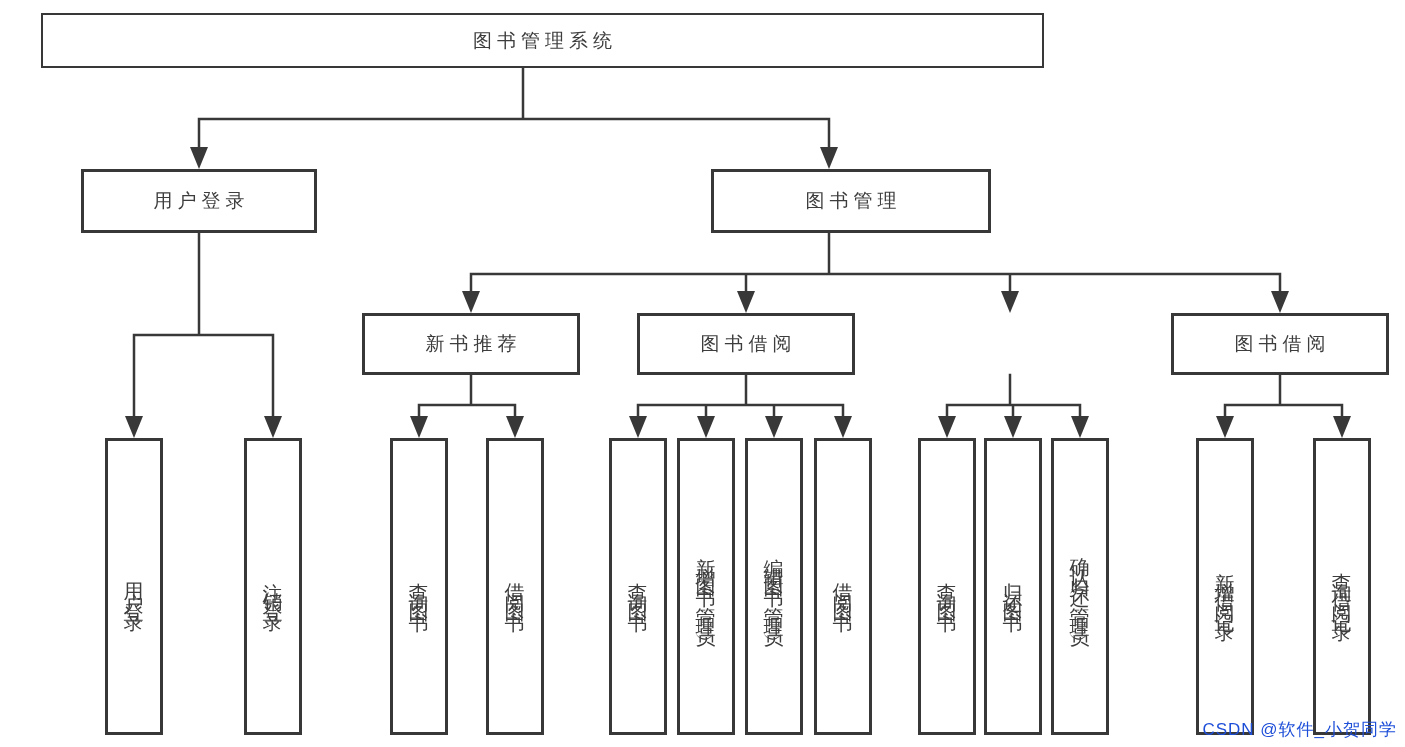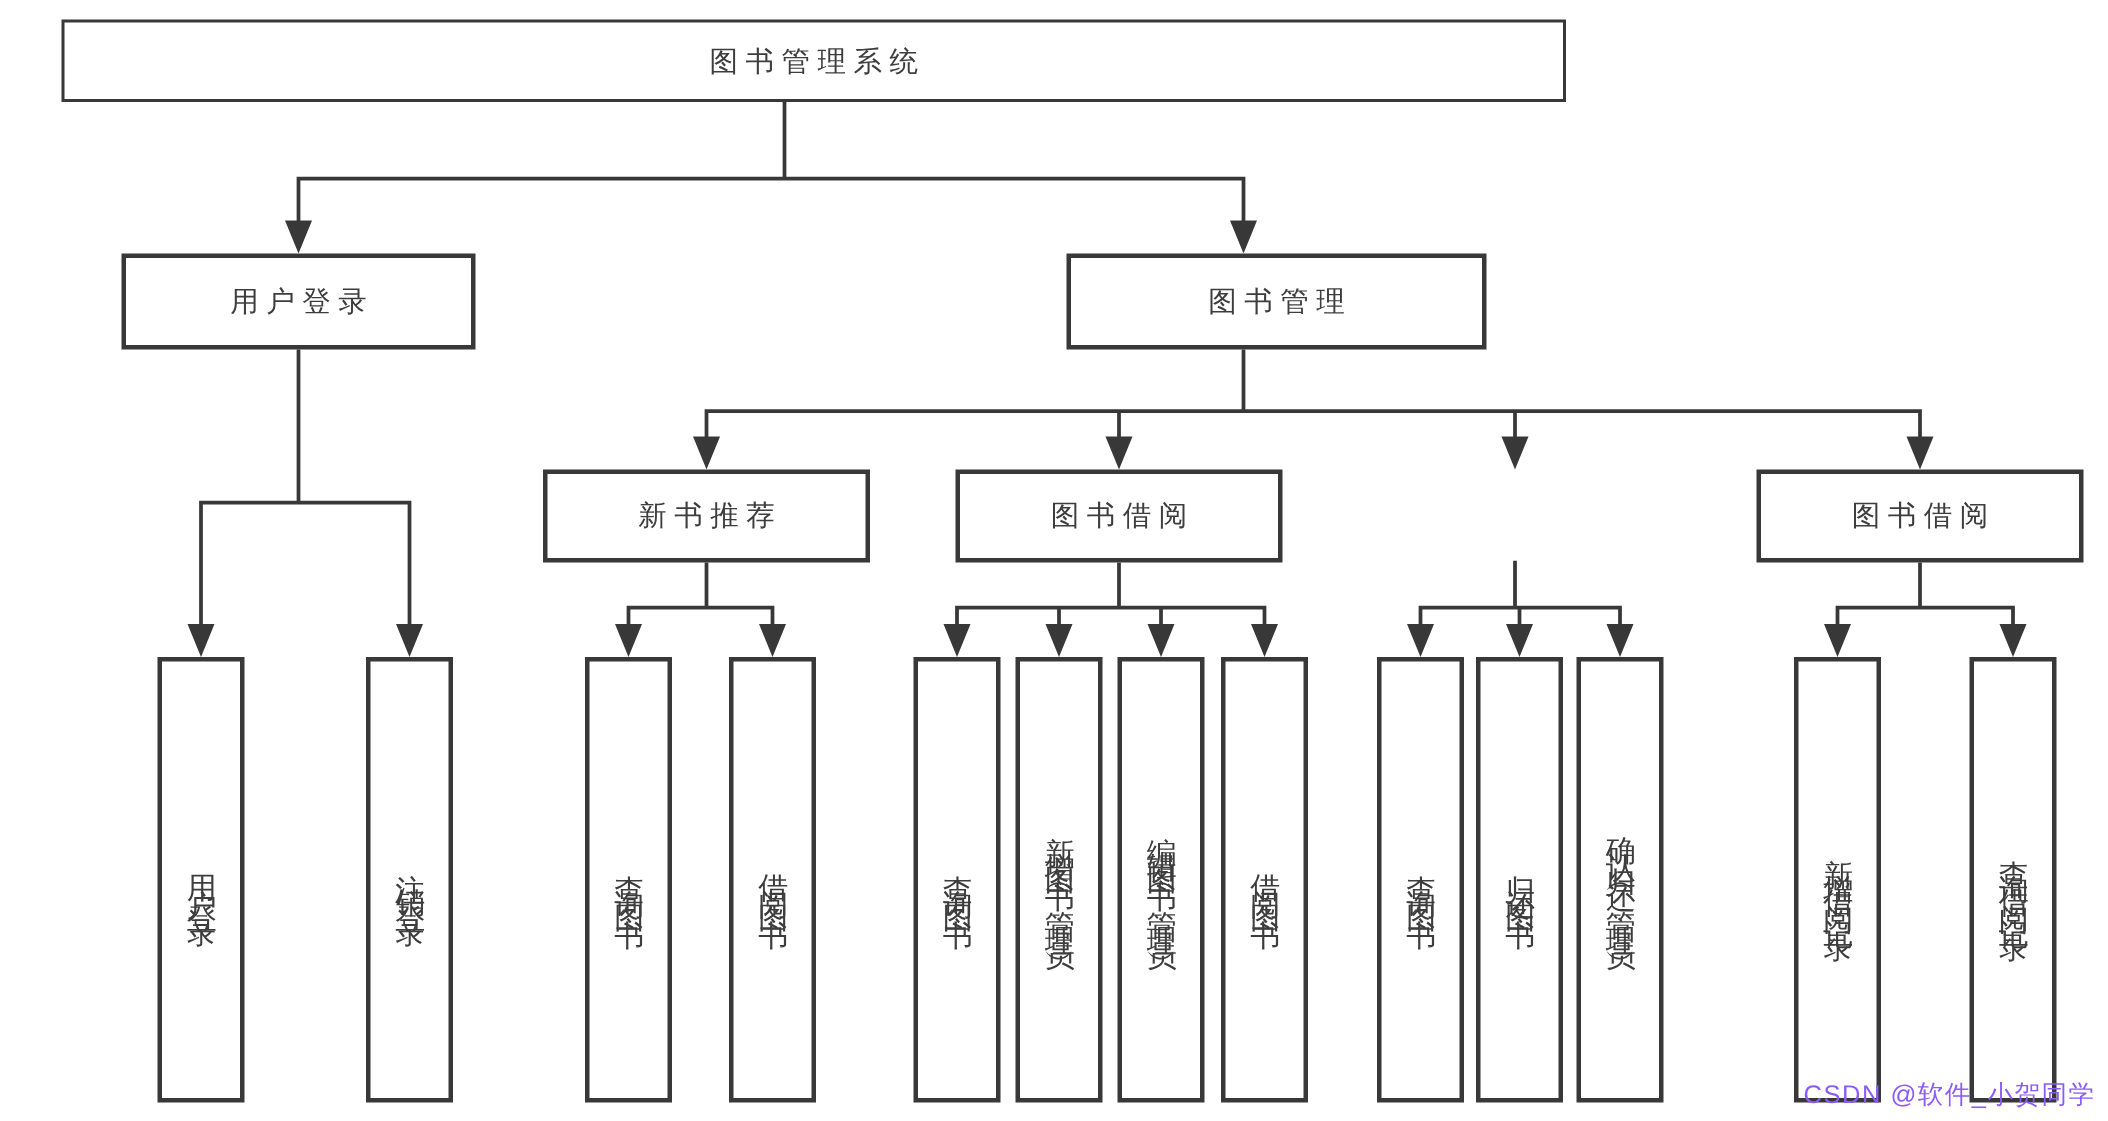--- a/index.html
+++ b/index.html
@@ -49,21 +49,21 @@
     line-height: 1;
     color: #3d3d3d;
     white-space: nowrap;
   }
   .watermark {
     position: absolute;
     right: 8px;
     bottom: 6px;
     font-size: 17px;
     letter-spacing: 1px;
-    color: #8b5cf6;
+    color: #1d4ed8;
     white-space: nowrap;
     z-index: 5;
   }
 </style>
 </head>
 <body>
 
 <div class="canvas">
 
   <svg class="connector-layer" viewBox="0 0 1405 747" xmlns="http://www.w3.org/2000/svg">

